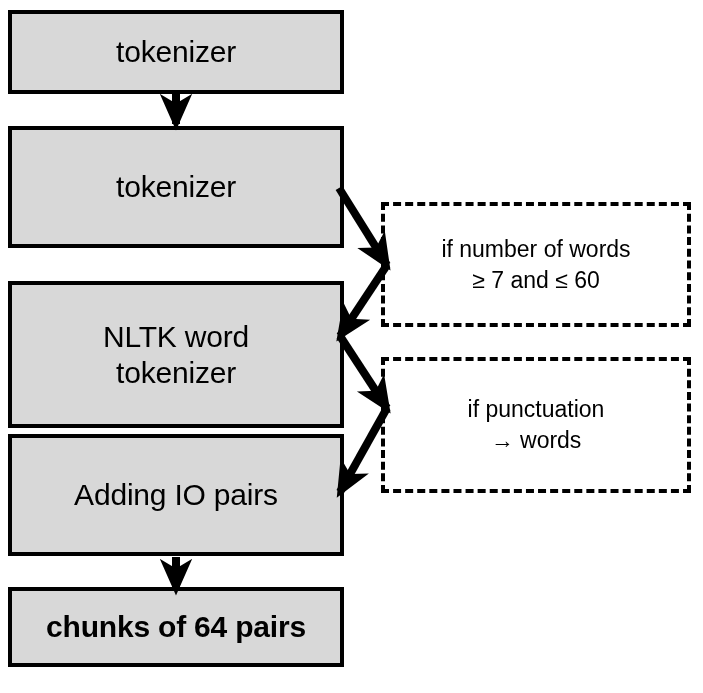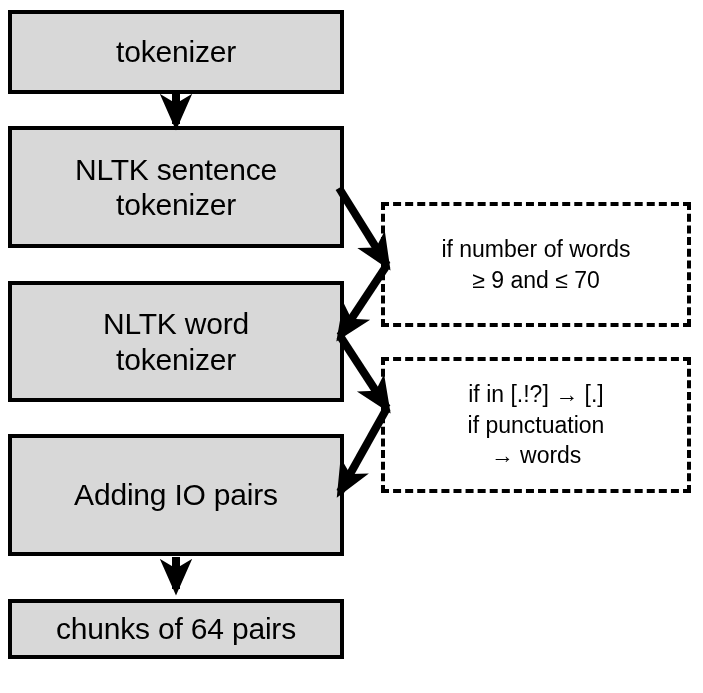--- a/index.html
+++ b/index.html
@@ -84,41 +84,39 @@
 
       <line x1="176" y1="557" x2="176" y2="589"></line>
     </g>
   </svg>
 
   <div class="proc-box" style="left:8px; top:10px; width:336px; height:84px;">
     <span class="line-1">tokenizer</span>
   </div>
 
   <div class="proc-box" style="left:8px; top:126px; width:336px; height:122px;">
-    <span class="line-1">NLTK sentence</span>
     <span class="line-2">tokenizer</span>
   </div>
 
-  <div class="proc-box" style="left:8px; top:281px; width:336px; height:121px;">
+  <div class="proc-box" style="left:8px; top:281px; width:336px; height:147px;">
     <span class="line-1">NLTK word</span>
     <span class="line-2">tokenizer</span>
   </div>
 
   <div class="proc-box" style="left:8px; top:434px; width:336px; height:122px;">
     <span class="line-1">Adding IO pairs</span>
   </div>
 
-  <div class="proc-box" style="left:8px; top:599px; width:336px; height:60px;">
+  <div class="proc-box" style="left:8px; top:587px; width:336px; height:80px;font-weight:bold;">
     <span class="line-1">chunks of 64 pairs</span>
   </div>
 
   <div class="cond-box" style="left:381px; top:202px; width:310px; height:125px;">
     <span class="line-1">if number of words</span>
-    <span class="line-2">≥ 9 and ≤ 70</span>
+    <span class="line-2">≥ 7 and ≤ 60</span>
   </div>
 
   <div class="cond-box" style="left:381px; top:357px; width:310px; height:136px;">
-    <span class="line-1">if in [.!?] → [.]</span>
     <span class="line-2">if punctuation</span>
     <span class="line-3">→ words</span>
   </div>
 
 </div>
 
 </body></html>

